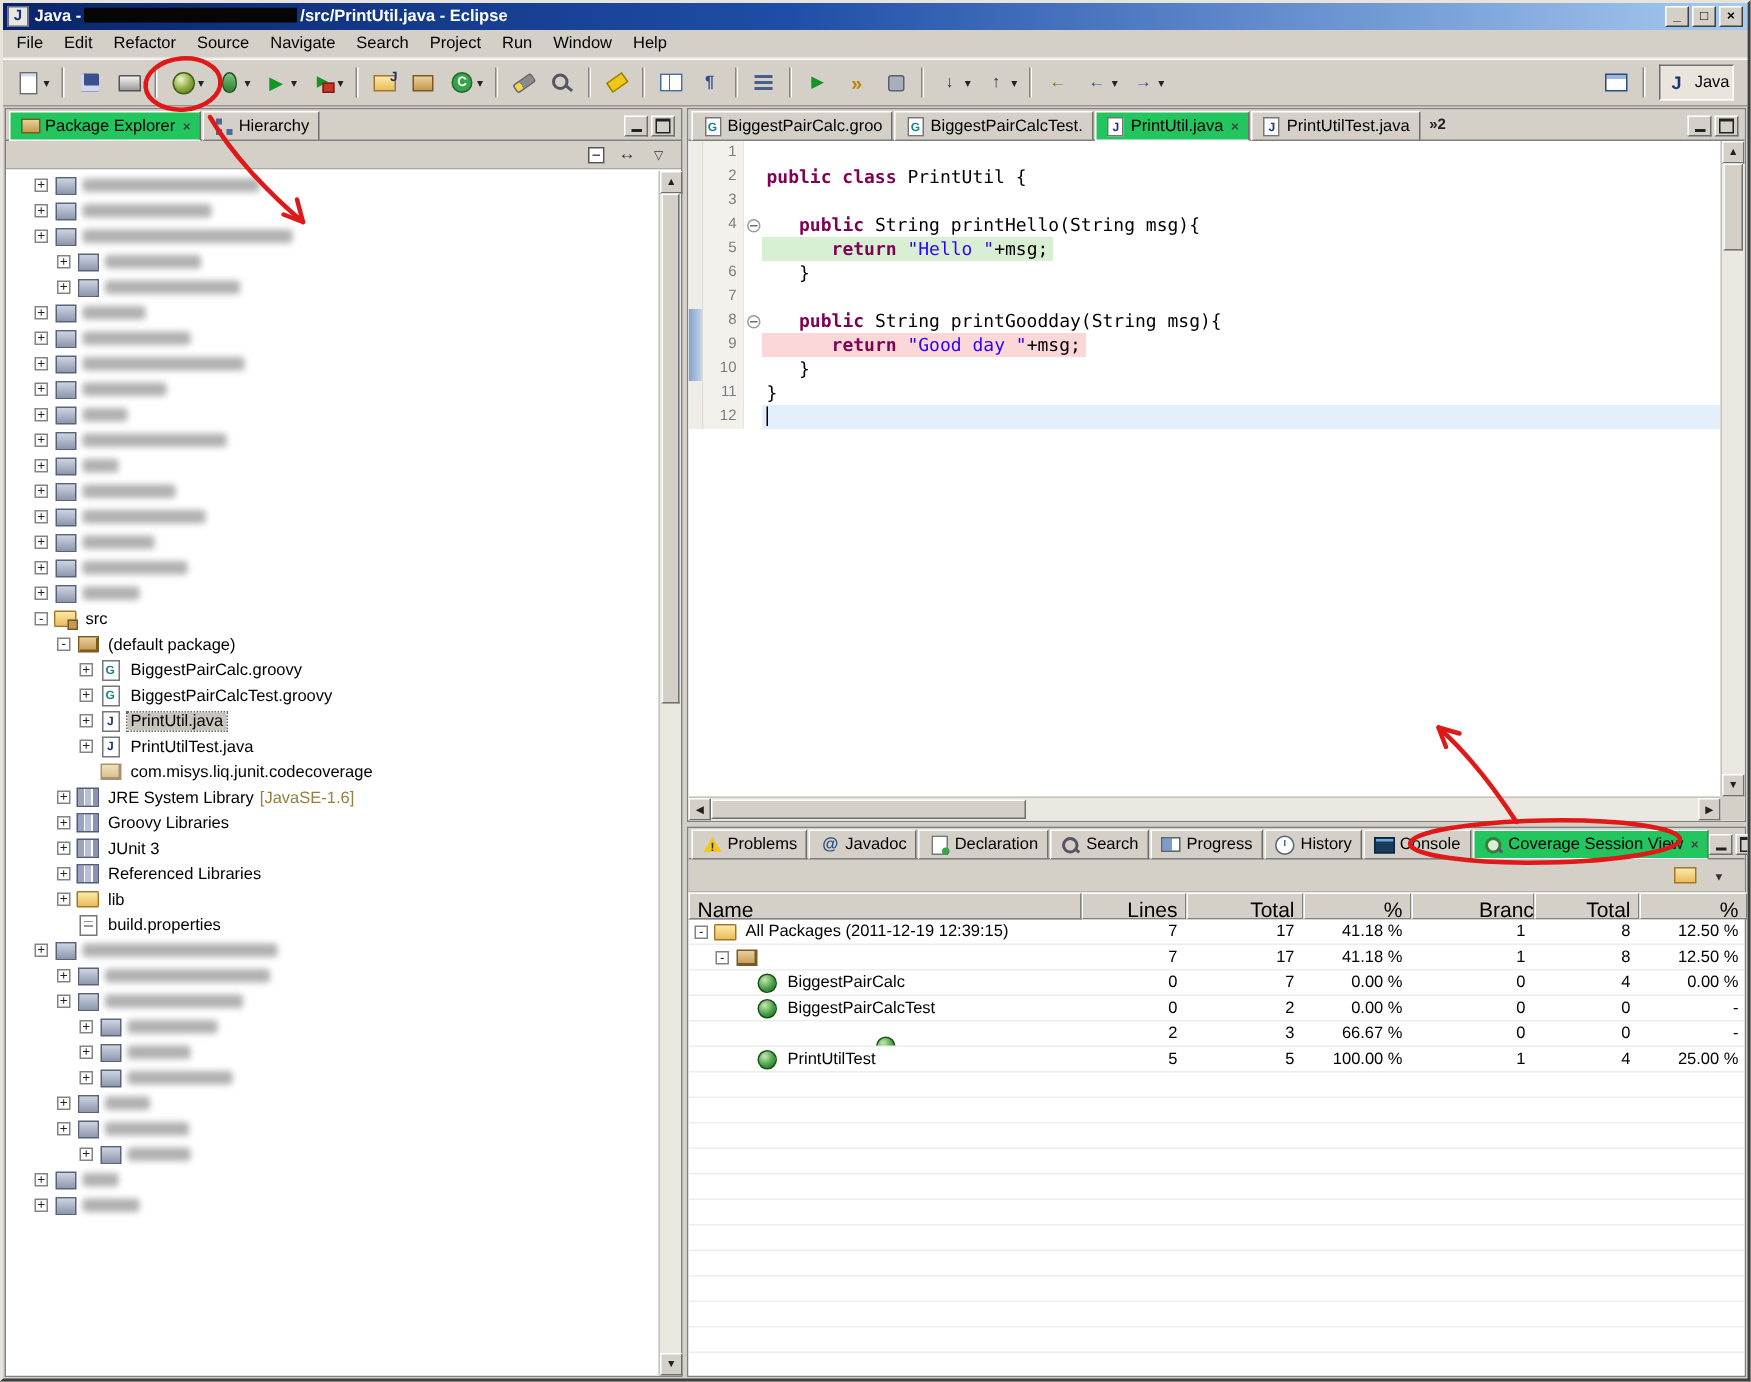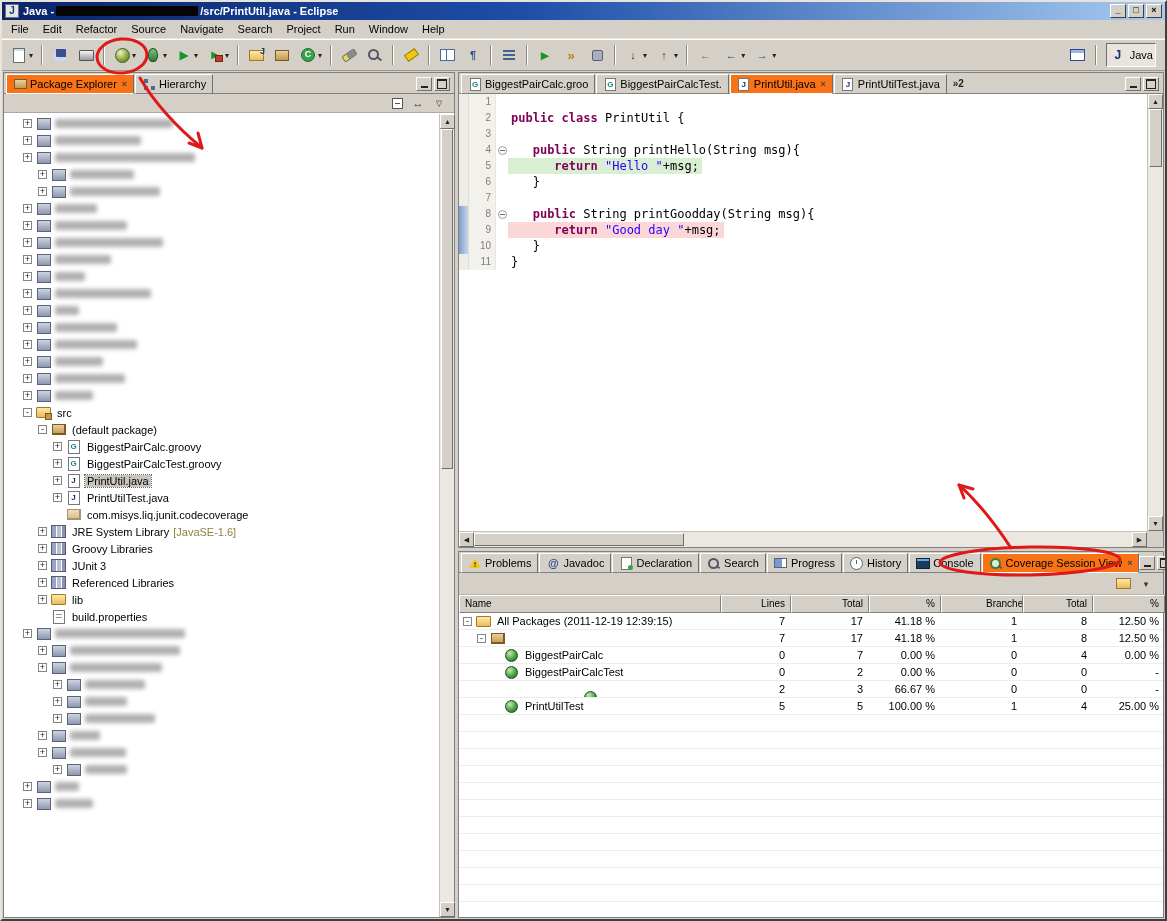--- a/index.html
+++ b/index.html
@@ -3,21 +3,21 @@
 <meta charset="utf-8">
 <style>
   html,body{margin:0;padding:0;background:#777;}
   *{box-sizing:border-box;}
   .window{position:relative;width:1167px;height:921px;background:#d4d0c8;border:2px solid;border-color:#e8e4dc #404040 #404040 #e8e4dc;display:flex;flex-direction:column;font-family:"Liberation Sans",sans-serif;font-size:11px;color:#000;overflow:hidden;}
 
   
   .titlebar{height:18px;flex:none;display:flex;align-items:center;gap:4px;padding:1px 3px;background:linear-gradient(90deg,#0a246a,#1e4ea8 45%,#a6caf0);color:#fff;font-weight:bold;}
   .wicon{width:14px;height:14px;flex:none;background:#e8e6e0;border:1px solid #6a6a8a;color:#15337c;font:bold 10px/12px "Liberation Sans",sans-serif;text-align:center;}
   .wicon::before{content:"J";}
-  .wtitle{white-space:nowrap;overflow:hidden;display:flex;align-items:center;}
+  .wtitle{white-space:nowrap;overflow:hidden;display:flex;align-items:flex-start;}
   .redact{display:inline-block;width:142px;height:10px;background:#050505;margin:0 2px;}
   .wbtns{margin-left:auto;display:flex;gap:2px;flex:none;}
   .wbtn{width:16px;height:14px;background:#d4d0c8;border:1px solid;border-color:#fff #404040 #404040 #fff;color:#000;font:bold 9px/11px "Liberation Sans",sans-serif;text-align:center;cursor:default;}
 
   
   .menubar{height:19px;flex:none;display:flex;align-items:center;background:#d4d0c8;padding-left:2px;border-bottom:1px solid #e8e4dc;}
   .menu-item{padding:2px 7px;}
   .toolbar{height:32px;flex:none;display:flex;align-items:center;background:#d4d0c8;border-top:1px solid #fff;border-bottom:1px solid #9a968e;padding:0 4px;}
   .tb-left{display:flex;align-items:center;}
   .tbtn{height:24px;display:flex;align-items:center;padding:0 2px;margin:0 1px;border:1px solid transparent;}
@@ -66,21 +66,21 @@
   .sash-v{width:3px;flex:none;}
   .rightcol{flex:1;display:flex;flex-direction:column;min-width:0;}
   .editor-region{height:476px;flex:none;display:flex;flex-direction:column;border:1px solid #808080;background:#fff;}
   .sash-h{height:3px;flex:none;}
   .bottom-region{flex:1;display:flex;flex-direction:column;border:1px solid #808080;background:#fff;min-height:0;}
 
   
   .view-tabs{height:21px;flex:none;background:#d4d0c8;display:flex;align-items:flex-end;padding:1px 2px 0;border-bottom:1px solid #808080;position:relative;}
   .tabsct{display:flex;align-items:flex-end;gap:1px;height:100%;}
   .vtab{height:20px;display:flex;align-items:center;gap:3px;padding:0 6px;background:#d4d0c8;border:1px solid;border-color:#fff #6f6f6f #808080 #fff;white-space:nowrap;margin-bottom:-1px;}
-  .vtab.active{background:#f97316;border-bottom-color:#fff;z-index:2;}
+  .vtab.active{background:#22c55e;border-bottom-color:#fff;z-index:2;}
   .tablbl{font-size:11px;}
   .tabx{font-size:9px;font-weight:bold;color:#444;margin-left:2px;}
   .ovflow{align-self:center;margin-left:6px;font-size:10px;font-weight:bold;color:#222;}
   .panebtns{margin-left:auto;align-self:center;display:flex;gap:2px;padding-right:2px;}
   .pbtn{width:16px;height:14px;background:#d4d0c8;border:1px solid;border-color:#fff #6f6f6f #6f6f6f #fff;display:flex;align-items:center;justify-content:center;}
   .pbtn-min::before{content:"";width:7px;height:2px;background:#222;margin-top:6px;}
   .pbtn-max::before{content:"";width:8px;height:7px;border:1px solid #222;border-top-width:2px;}
 
   
   .tabico{width:14px;height:13px;display:inline-flex;align-items:center;justify-content:center;position:relative;flex:none;}
@@ -163,21 +163,21 @@
   .edhsb{position:absolute;left:0;right:16px;bottom:0;height:16px;background:#ebe8e2;display:flex;border-top:1px solid #c6c2ba;}
   .edvsb .sthumb{height:58px;margin:0 1px;}
   .edhsb .sthumb{width:210px;margin:1px 0;}
   .sbcorner{position:absolute;right:0;bottom:0;width:16px;height:16px;background:#d4d0c8;}
 
   
   .bottom-tb{height:22px;flex:none;background:#d4d0c8;border-bottom:1px solid #b8b4ac;display:flex;align-items:center;justify-content:flex-end;gap:5px;padding:0 8px;}
   .mini-folder::before{content:"";width:13px;height:9px;background:linear-gradient(#ffe9a8,#e8bc5c);border:1px solid #a07828;}
   .mini-chevron::before{content:"▾";font-size:9px;color:#333;}
   .thead{height:18px;flex:none;display:flex;background:#d4d0c8;}
-  .chead{flex:none;border:1px solid;border-color:#fff #808080 #808080 #fff;background:#d4d0c8;padding:2px 5px 0;font-size:10px;text-align:right;overflow:hidden;}
+  .chead{flex:none;border:1px solid;border-color:#fff #808080 #808080 #fff;background:#d4d0c8;padding:2px 5px 0;font-size:14px;text-align:right;overflow:hidden;}
   .chead.left{text-align:left;}
   .tbody{flex:1;background:#fff;overflow:hidden;}
   .crow{display:flex;height:17px;align-items:center;border-bottom:1px solid #ededed;font-size:11px;}
   .cname{display:flex;align-items:center;height:100%;flex:none;padding-left:4px;overflow:hidden;white-space:nowrap;}
   .ccell{flex:none;text-align:right;padding-right:6px;}
 
   
   .annot{position:absolute;inset:0;z-index:40;pointer-events:none;}
 </style>
 </head>
@@ -694,20 +694,26 @@
                 <span class="ruler range"></span>
                 <span class="lnum">10</span>
                 <span class="foldm"></span>
                 <span class="codewrap"><span class="c-pl">   }</span></span>
               </div>
               <div class="edline">
                 <span class="ruler"></span>
                 <span class="lnum">11</span>
                 <span class="foldm"></span>
                 <span class="codewrap"><span class="c-pl">}</span></span>
+              </div>
+              <div class="edline cursorline">
+                <span class="ruler"></span>
+                <span class="lnum">12</span>
+                <span class="foldm"></span>
+                <span class="codewrap"><span class="caret"></span></span>
               </div>
             </div>
           <div class="edvsb">
             <span class="sarr up"></span>
             <span class="sthumb"></span>
             <span style="flex:1;"></span>
             <span class="sarr dn"></span>
           </div>
           <div class="edhsb">
             <span class="sarr lf"></span>

